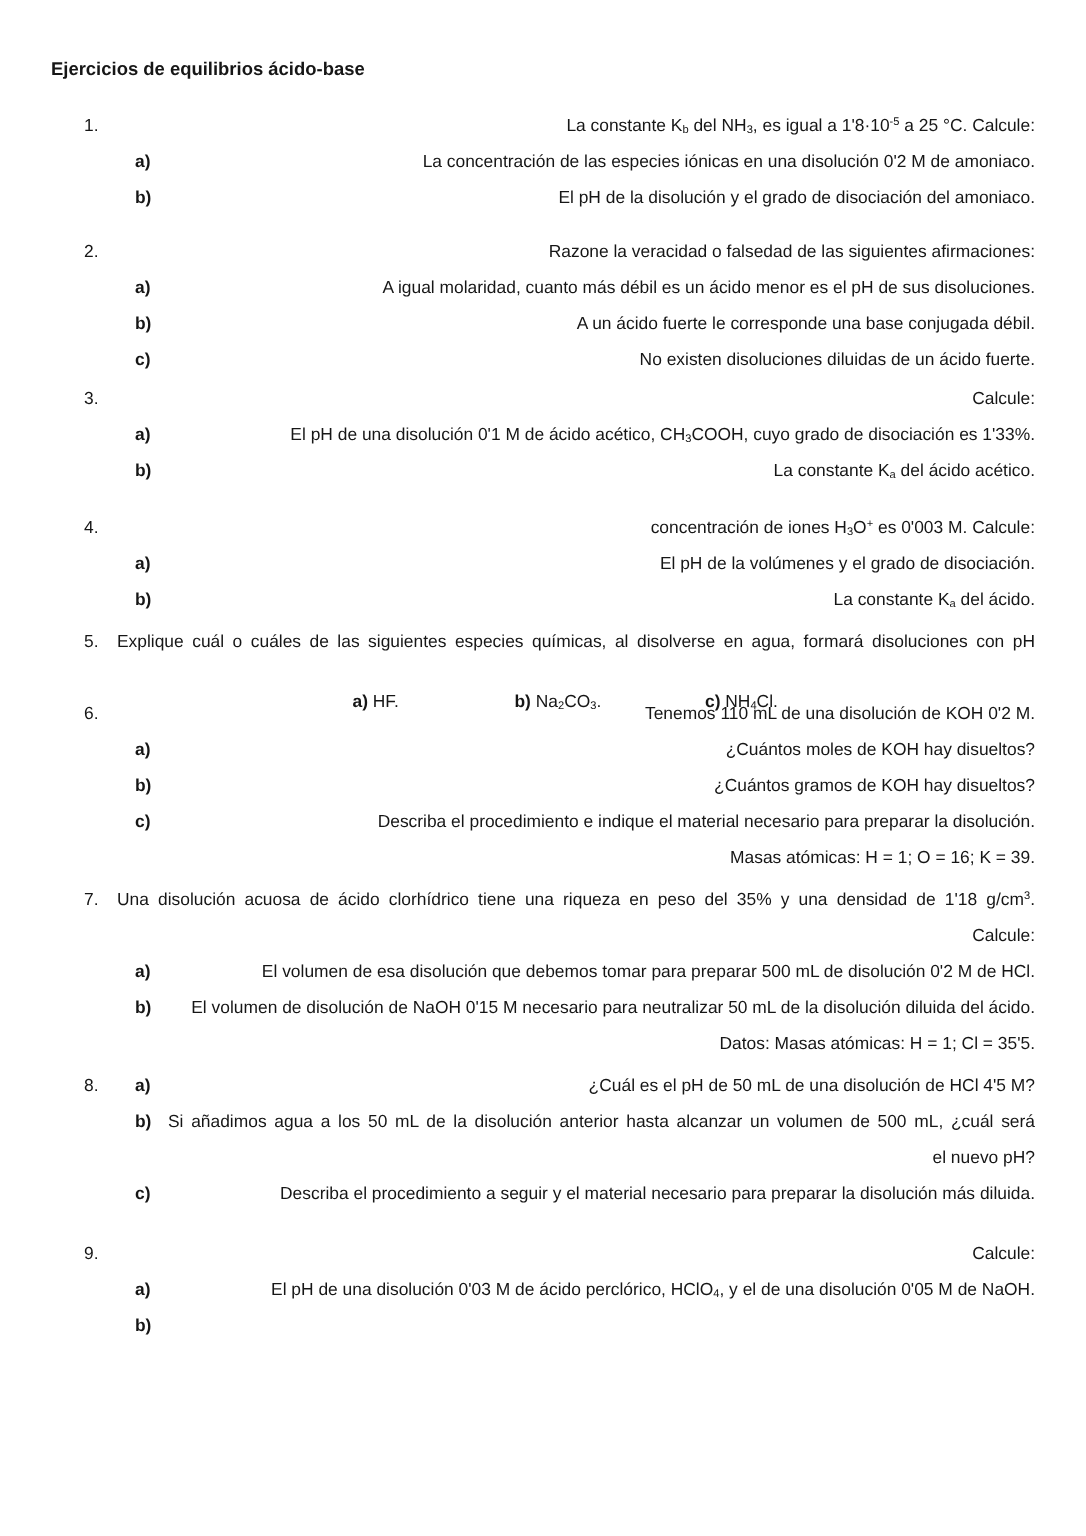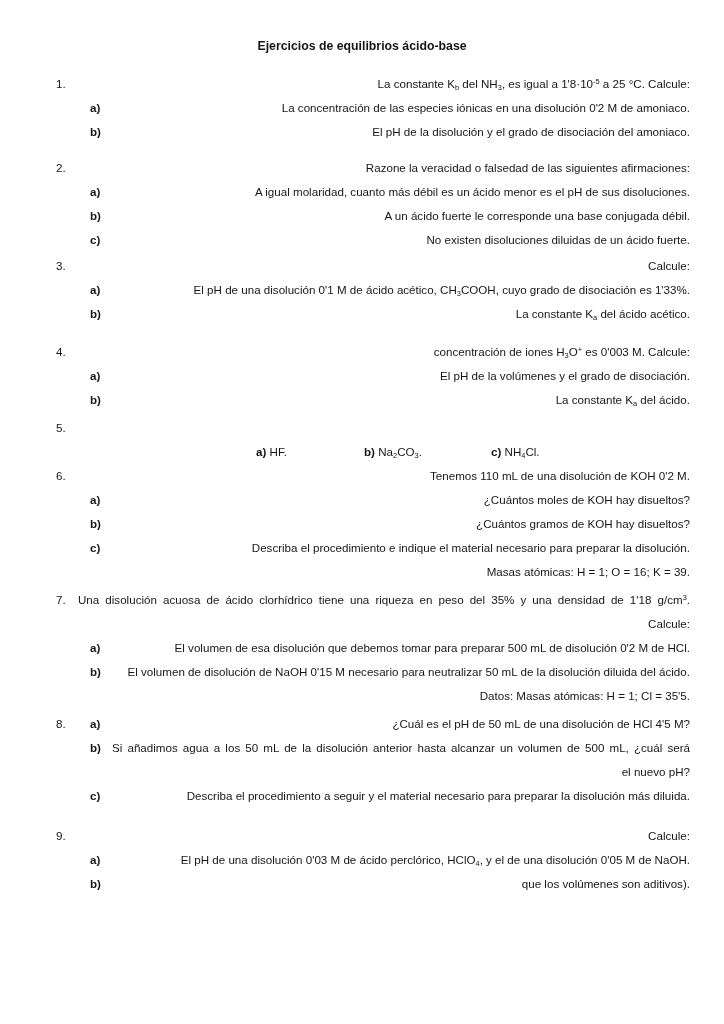--- a/index.html
+++ b/index.html
@@ -7,38 +7,38 @@
     width:724px;height:1024px;
     font-family:"Liberation Sans","DejaVu Sans",sans-serif;
     font-size:11.6px;line-height:24px;color:#161616;
     -webkit-font-smoothing:antialiased;
   }
   .page{
     box-sizing:border-box;width:724px;height:1024px;
     padding:34px 34px 0 56px;overflow:hidden;background:#fff;
   }
   .title{
-    font-size:12.3px;font-weight:700;text-align:center;
+    font-size:12.3px;font-weight:700;text-align:left;
     margin:0 0 0 -22px;line-height:24px;
   }
   .ex{margin:0;}
   .row{display:flex;align-items:flex-start;}
   .num{flex:0 0 22px;}
   .numw{flex:0 0 34px;}
   .ind{flex:0 0 34px;}
   .indn{flex:0 0 22px;}
   .lbl{flex:0 0 22px;font-weight:700;}
   .body{flex:1 1 auto;min-width:0;}
   .tline{white-space:nowrap;text-align:right;}
   .tline.just{text-align:justify;text-align-last:justify;}
   .sb,.sp{font-size:0.64em;line-height:0;}
   .sb{vertical-align:-0.22em;}
   .sp{vertical-align:0.5em;}
   .opts{position:relative;height:24px;}
-  .opt{position:absolute;top:0;white-space:nowrap;margin-left:21px;}
+  .opt{position:absolute;top:16px;white-space:nowrap;}
   .olbl{font-weight:700;}
 </style>
 </head>
 <body>
 
 <div class="page">
   <h1 class="title">Ejercicios de equilibrios ácido-base</h1>
   <main id="exercise-list">
       <section class="ex" style="margin-top: 14px;">
         <div class="row">
@@ -132,20 +132,21 @@
           <span class="lbl">b)</span>
           <div class="body">
             <div class="tline">La constante K<span class="sb">a</span> del ácido.</div>
           </div>
         </div>
       </section>
       <section class="ex" style="margin-top: 4px;">
         <div class="row">
           <span class="num">5.</span>
           <div class="body">
+            <div class="tline just">Explique cuál o cuáles de las siguientes especies químicas, al disolverse en agua, formará disoluciones con pH</div>
           </div>
         </div>
         <div class="opts">
           <span class="opt" style="left: 179px;"><span class="olbl">a) </span><span>HF.</span></span>
           <span class="opt" style="left: 287px;"><span class="olbl">b) </span><span>Na<span class="sb">2</span>CO<span class="sb">3</span>.</span></span>
           <span class="opt" style="left: 414px;"><span class="olbl">c) </span><span>NH<span class="sb">4</span>Cl.</span></span>
         </div>
       </section>
       <section class="ex" style="margin-top: 0px;">
         <div class="row">
@@ -246,18 +247,17 @@
           <span class="ind"></span>
           <span class="lbl">a)</span>
           <div class="body">
             <div class="tline">El pH  de una disolución 0'03 M de ácido perclórico, HClO<span class="sb">4</span>, y el de una disolución 0'05 M de NaOH.</div>
           </div>
         </div>
         <div class="row">
           <span class="ind"></span>
           <span class="lbl">b)</span>
           <div class="body">
-            <div class="tline">que los volúmenes son aditivos).</div>
           </div>
         </div>
       </section>
     </main>
 </div>
 
 </body></html>

